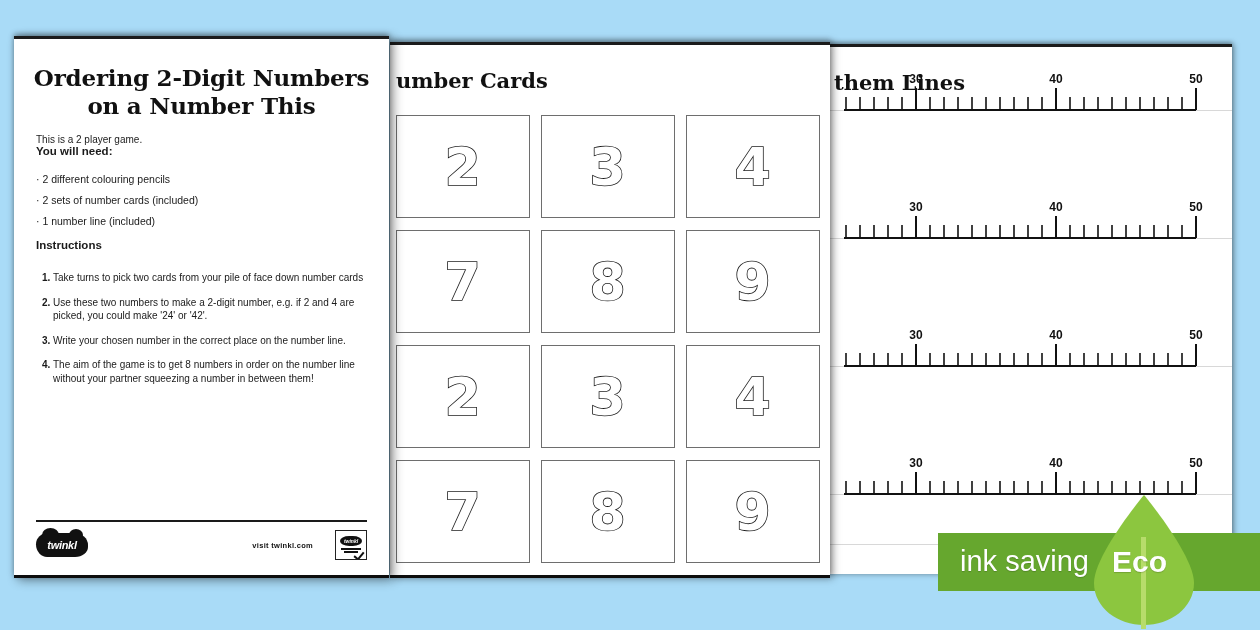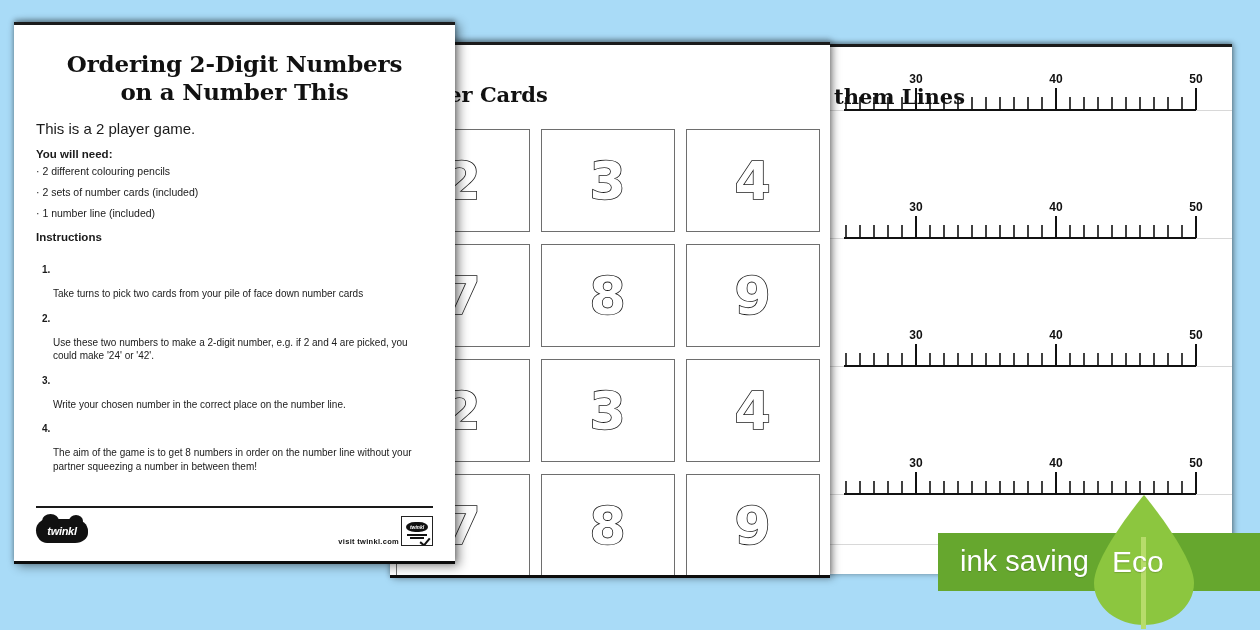--- a/index.html
+++ b/index.html
@@ -24,22 +24,22 @@
     box-shadow: 2px 0 6px rgba(0,0,0,.35), 0 -2px 4px rgba(0,0,0,.25);
   }
   
   #page-numbercards {
     left: 390px; top: 42px;
     width: 440px; height: 536px;
     box-shadow: 3px 0 8px rgba(0,0,0,.40), 0 -2px 5px rgba(0,0,0,.30);
   }
   
   #page-instructions {
-    left: 14px; top: 22px;
-    width: 441px; height: 542px;
+    left: 14px; top: 36px;
+    width: 375px; height: 542px;
     box-shadow: 4px 2px 10px rgba(0,0,0,.45), 0 -2px 5px rgba(0,0,0,.35);
   }
   .sheet-top-edge{
     position:absolute; left:0; right:0; top:0; height:3px;
     background:#1b1b1b;
   }
   .sheet-bottom-edge{
     position:absolute; left:0; right:0; bottom:0; height:3px;
     background:#0d0d0d;
   }
@@ -49,33 +49,33 @@
     font-family: "DejaVu Serif", serif;
     font-weight: bold;
     font-size: 23px;
     line-height: 28px;
     text-align: center;
     color: #111;
     margin: 28px 18px 14px 18px;
     letter-spacing: -0.2px;
   }
   .body-col { padding: 0 22px; color: #1a1a1a; }
-  .intro   { font-size: 15px; margin-bottom: 11px; }
-  .need-hd { font-size: 11.5px; font-weight: bold; margin-bottom: 5px; }
+  .intro   { font-size: 10px; }
+  .need-hd { font-size: 11.5px; font-weight: bold; margin-bottom: 16px; }
   .bullet  { font-size: 10.5px; margin-bottom: 9px; }
   .instr-hd{ font-size: 11.5px; font-weight: bold; margin: 12px 0 20px 0; }
   .instr-list { list-style: none; }
   .instr-item {
     display: flex;
     font-size: 10px;
     line-height: 13.5px;
     margin-bottom: 11px;
   }
   .instr-num { width: 17px; flex: 0 0 17px; padding-left: 6px; font-weight: bold;}
-  .instr-txt { flex: 1 1 auto; margin-top: 24px; }
+  .instr-txt { flex: 1 1 auto; }
 
   .footer-rule {
     position: absolute; left: 22px; right: 22px; bottom: 56px;
     height: 2px; background: #1a1a1a;
   }
   .footer-bar {
     position: absolute; left: 22px; right: 22px; bottom: 14px;
     height: 38px;
     display: flex; align-items: center; justify-content: space-between;
   }
@@ -92,21 +92,21 @@
   }
   .twinkl-logo::after{
     content:""; position:absolute; right:5px; top:-4px;
     width:14px; height:12px; background:#111; border-radius:50%;
   }
   .twinkl-word{
     position: relative; z-index:2;
     color:#fff; font-size:11px; font-style:italic; font-weight:bold;
     letter-spacing:-.3px;
   }
-  .footer-right{ display:flex; align-items:flex-end; gap:2px; }
+  .footer-right{ display:flex; align-items:center; gap:22px; }
   .visit-text{ font-size:7.5px; font-weight:bold; color:#111; letter-spacing:.3px;}
   .cert-badge{
     width:32px; height:30px; border:1px solid #222; background:#fff;
     position:relative; overflow:hidden;
     display:flex; flex-direction:column; align-items:center; justify-content:center;
   }
   .cert-cloud{
     width:22px;height:10px;background:#111;border-radius:50%/60%;
     display:flex;align-items:center;justify-content:center;
   }
@@ -119,21 +119,21 @@
     width:10px;height:6px;border-left:2px solid #111;border-bottom:2px solid #111;
     transform:rotate(-50deg);
   }
 
   
   .page-hd {
     font-family: "DejaVu Serif", serif;
     font-weight: bold;
     font-size: 21px;
     color: #111;
-    padding: 40px 0 0 6px;
+    padding: 26px 0 0 6px;
     white-space: nowrap;
   }
   .cards-grid {
     margin-top: 16px;
     display: grid;
     grid-template-columns: repeat(3, 145px);
     grid-auto-rows: 115px;
     column-gap: 0px; row-gap: 0px;
     padding-left: 0px;
   }
@@ -178,21 +178,21 @@
     font-size: 29px; color: #ffffff;
     text-shadow: 0 1px 1px rgba(0,0,0,.18);
   }
   .eco-leaf {
     position: absolute; left: 152px; top: -40px;
     width: 108px; height: 136px;
   }
   .eco-word {
     position: absolute; left: 174px; top: 12px;
     font-family: "Liberation Sans", sans-serif;
-    font-weight: normal; font-size: 30px; color: #ffffff;
+    font-weight: bold; font-size: 30px; color: #ffffff;
     text-shadow: 0 1px 1px rgba(0,0,0,.18);
   }
 </style>
 </head>
 <body>
 
 <div class="sheet" id="page-numberlines">
   <div class="sheet-top-edge"></div>
   <div class="page-hd">them Lines</div>
   <div id="nl-container">

